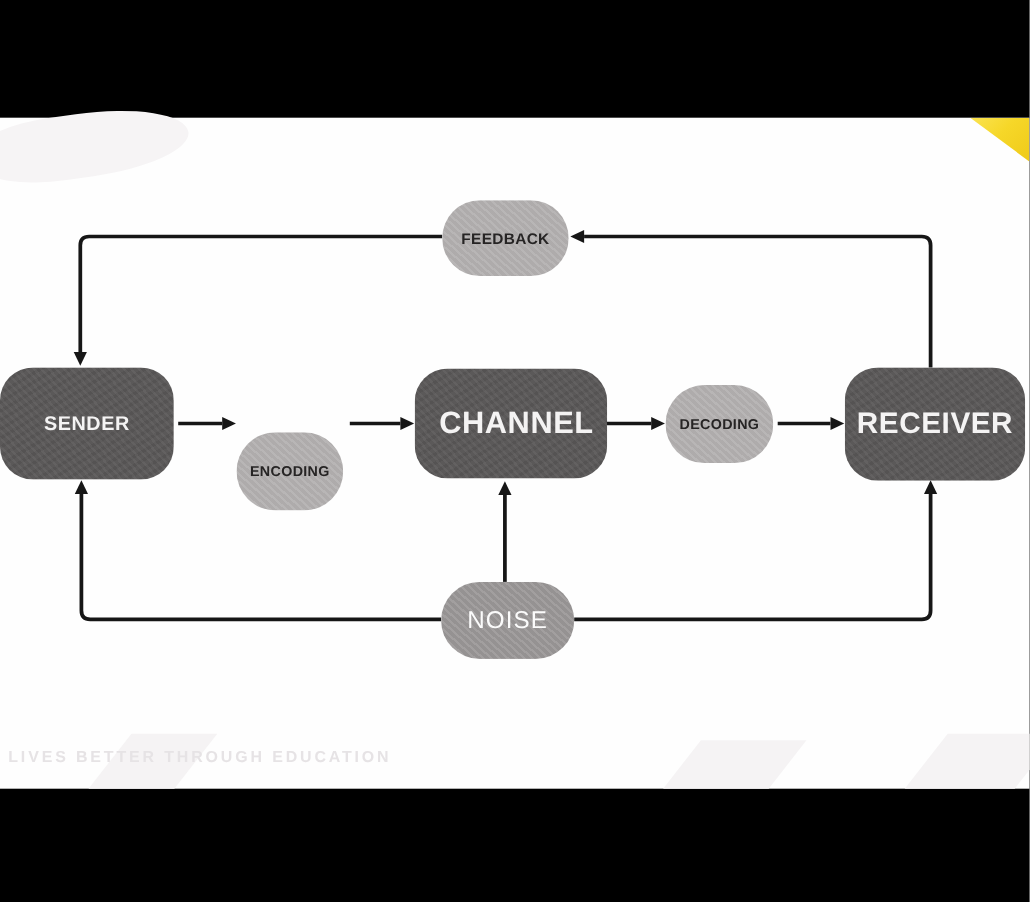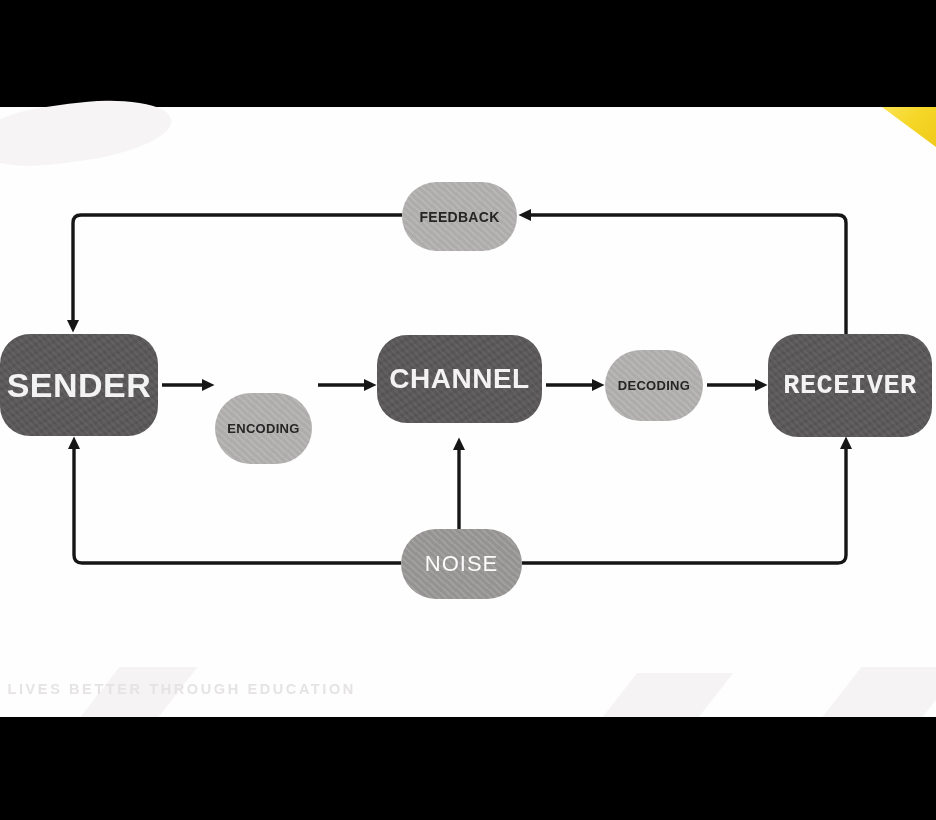--- a/index.html
+++ b/index.html
@@ -59,25 +59,25 @@
     letter-spacing:0.3px;
   }
   .node.noise-style{
     background-color:#9d9a9a;
     background-image:repeating-linear-gradient(42deg, rgba(255,255,255,0.05) 0 2px, rgba(0,0,0,0.05) 2px 5px);
     color:#fbfbfb;
     border-radius:35px;
     font-weight:400;
     letter-spacing:1px;
   }
-  #node-sender  {left:0px;  top:227px;width:158px;height:102px;font-size:34px;}
+  #node-sender  {left:0px;  top:227px;width:158px;height:102px;font-size:18px;}
   #node-encoding{left:215px;top:243px;width:97px; height:71px; font-size:13px;margin-top:43px;}
-  #node-channel {left:377px;top:228px;width:165px;height:88px;font-size:28px;}
+  #node-channel {left:377px;top:228px;width:165px;height:100px;font-size:28px;padding-left:10px;}
   #node-decoding{left:605px;top:243px;width:98px; height:71px; font-size:13px;}
-  #node-receiver{left:768px;top:227px;width:164px;height:103px;font-size:27px;font-family:Liberation Mono, monospace;}
+  #node-receiver{left:768px;top:227px;width:164px;height:103px;font-size:27px;}
   #node-feedback{left:402px;top:75px; width:115px;height:69px; font-size:14px;}
   #node-noise   {left:401px;top:422px;width:121px;height:70px; font-size:22px;}
   .diagram-title{
     position:absolute;left:459px;top:506px;transform:translateX(-50%);
     z-index:3;white-space:nowrap;
     color:#0d0d0d;font-size:21px;font-weight:700;letter-spacing:0.2px;
   }
   .watermark-text{
     position:absolute;left:-13px;top:574px;z-index:1;white-space:nowrap;
     color:#e6e3e5;font-size:14.5px;font-weight:700;letter-spacing:2.6px;

